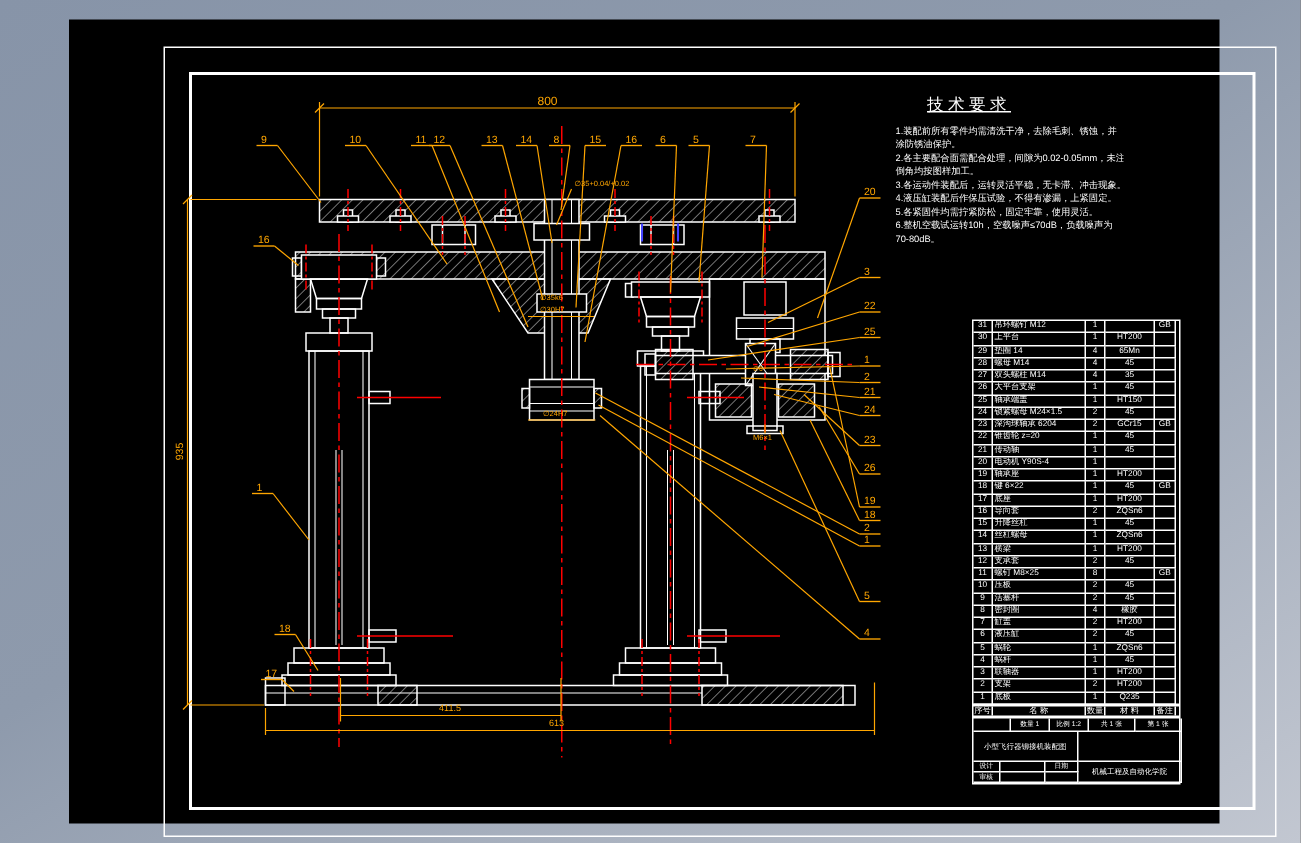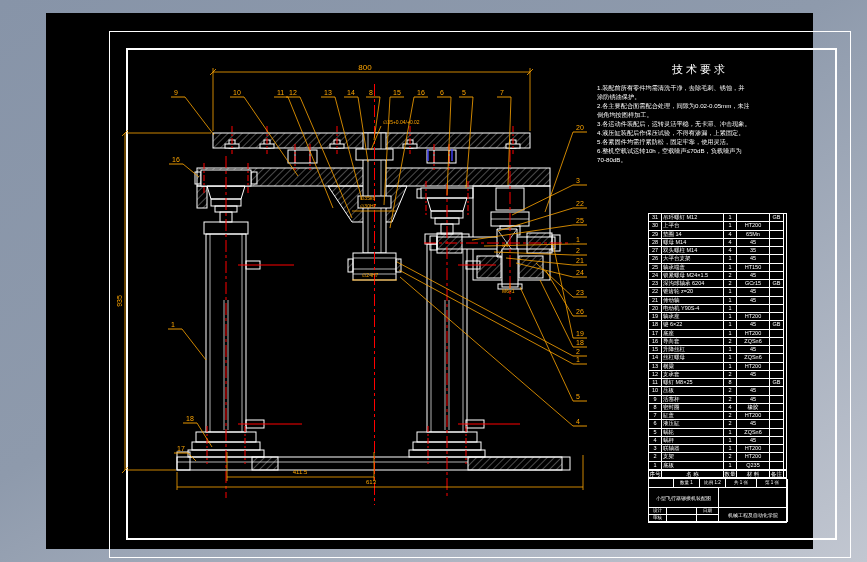--- a/index.html
+++ b/index.html
@@ -9,21 +9,21 @@
     font-family:"Liberation Sans", sans-serif;
   }
   #sheet{position:absolute;left:46px;top:13px;width:767px;height:536px;background:#000;}
   .frame{position:absolute;border:1px solid #fff;}
   #frame-outer{left:63px;top:18px;width:740px;height:525px;}
   #frame-inner{left:80px;top:35px;width:707px;height:488px;border-width:2px;}
   svg{position:absolute;left:0;top:0;}
 
   
   #tech{position:absolute;left:597px;top:62px;width:152px;color:#fff;}
-  #tech .tt{font-size:11px;letter-spacing:3px;text-align:right;width:110px;margin:0 auto 6px auto;}
+  #tech .tt{font-size:11px;letter-spacing:3px;text-align:left;width:110px;margin:0 auto 6px auto;text-decoration:underline;}
   #tech .tl{font-size:6.2px;line-height:9px;white-space:nowrap;overflow:hidden;}
 
   
   #bom{position:absolute;left:648px;top:213px;width:139px;height:257px;border:1px solid #fff;box-sizing:border-box;
        display:grid;grid-template-columns:13px 62px 13px 33px 14px;grid-auto-rows:8.26px;}
   #bom .bc{border-right:1px solid #fff;border-bottom:1px solid #fff;box-sizing:border-box;
        color:#fff;font-size:5.5px;line-height:7px;text-align:center;overflow:hidden;white-space:nowrap;}
   #bom .bc.c1{text-align:left;padding-left:1px;}
   #bom-head{position:absolute;left:648px;top:470px;width:139px;height:8px;border:1px solid #fff;box-sizing:border-box;
        display:grid;grid-template-columns:13px 62px 13px 33px 14px;}

